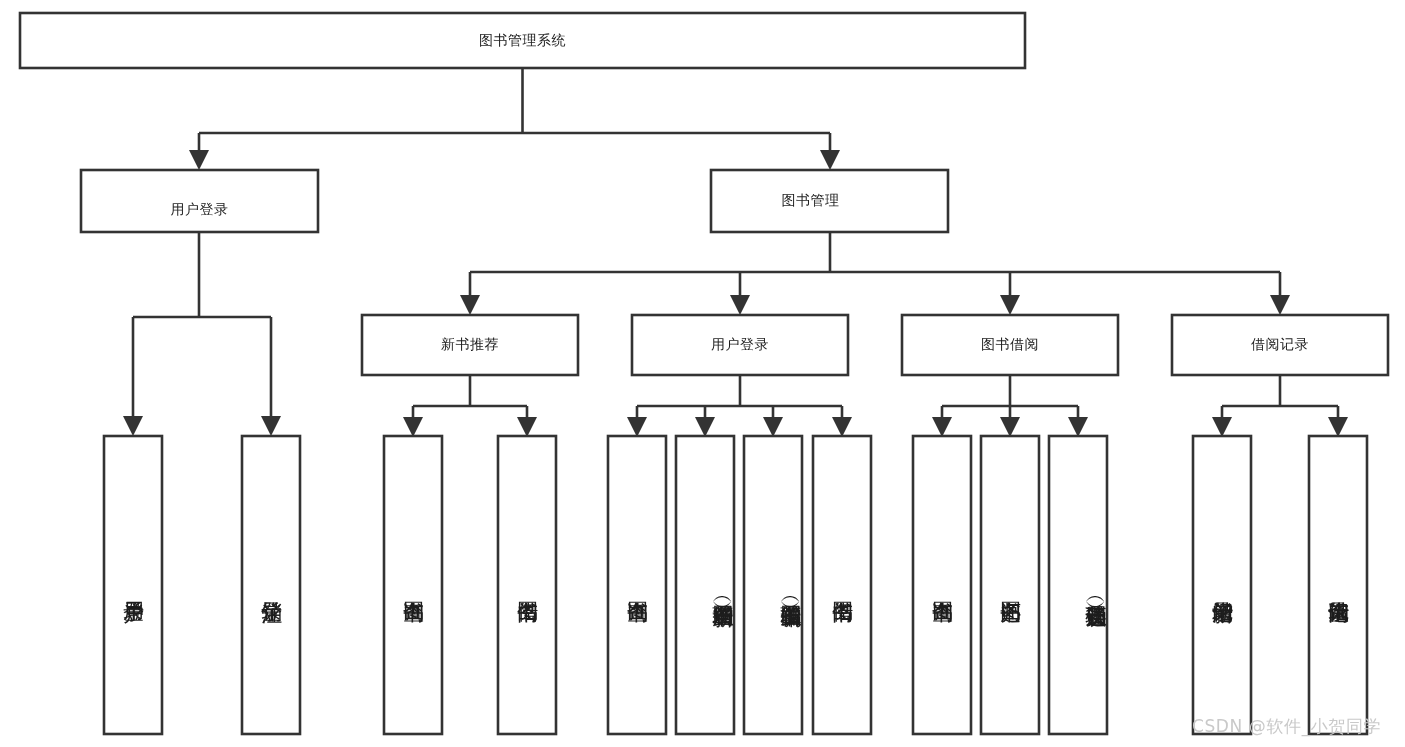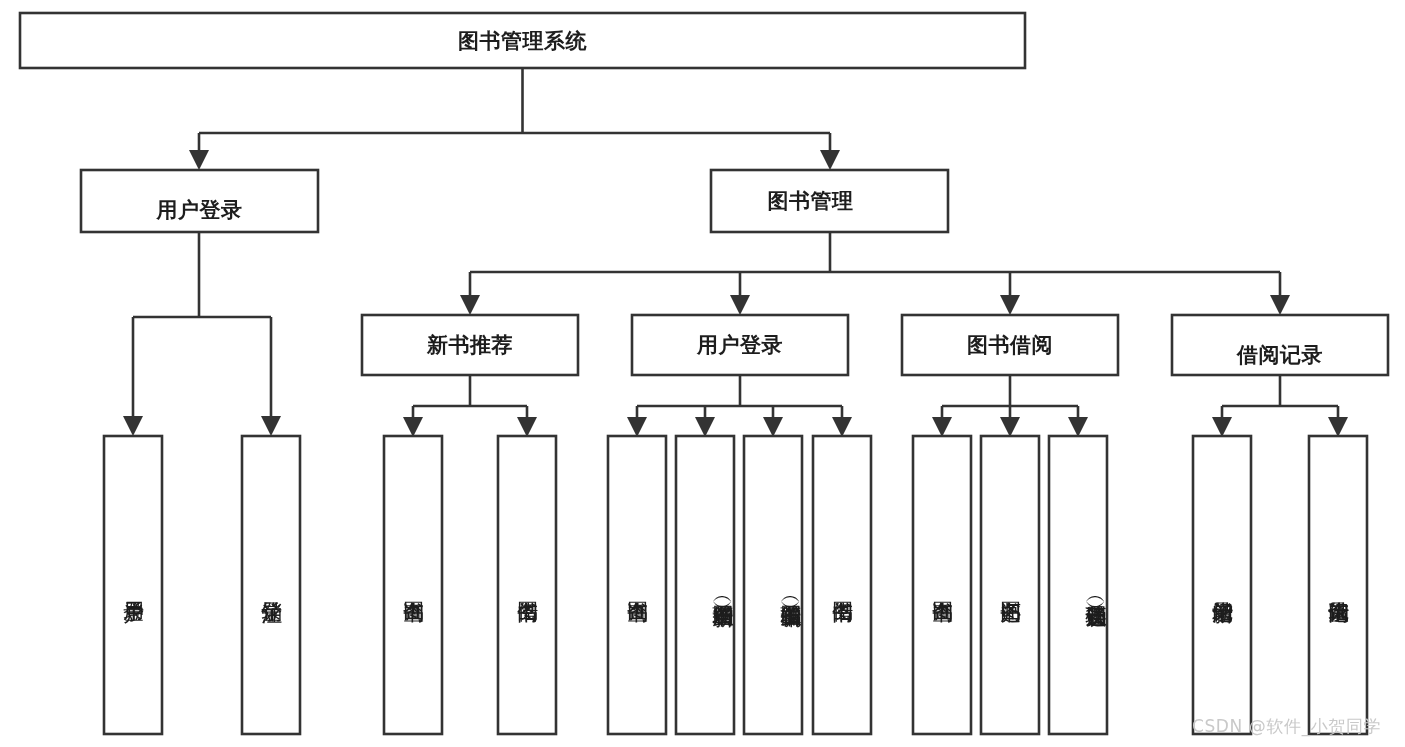--- a/index.html
+++ b/index.html
@@ -41,25 +41,24 @@
   .arrow-head {
     fill: #333333;
     stroke: none;
   }
   .h-label {
     position: absolute;
     display: flex;
     align-items: center;
     justify-content: center;
     color: #1d1d1d;
-    font-size: 21px;
+    font-size: 14px;
     letter-spacing: 0.5px;
     white-space: nowrap;
     pointer-events: none;
-    font-weight: bold;
   }
   .v-label {
     position: absolute;
     display: flex;
     align-items: center;
     justify-content: center;
     color: #1d1d1d;
     font-size: 21px;
     line-height: 1.12;
     writing-mode: vertical-rl;
@@ -186,21 +185,21 @@
   </svg>
 
   <div class="h-label" style="left:20px; top:13px; width:1005px; height:55px;">图书管理系统</div>
 
   <div class="h-label" style="left:81px; top:170px; width:237px; height:80px;">用户登录</div>
   <div class="h-label" style="left:711px; top:170px; width:199px; height:62px;">图书管理</div>
 
   <div class="h-label" style="left:362px; top:315px; width:216px; height:60px;">新书推荐</div>
   <div class="h-label" style="left:632px; top:315px; width:216px; height:60px;">用户登录</div>
   <div class="h-label" style="left:902px; top:315px; width:216px; height:60px;">图书借阅</div>
-  <div class="h-label" style="left:1172px; top:325px; width:216px; height:60px;">借阅记录</div>
+  <div class="h-label" style="left:1172px; top:315px; width:216px; height:60px;">借阅记录</div>
 
   <div class="v-label" style="left:104px; top:436px; width:58px; height:298px;">用户登录</div>
   <div class="v-label" style="left:242px; top:436px; width:58px; height:298px;">注销登录</div>
 
   <div class="v-label" style="left:384px; top:436px; width:58px; height:298px;">查询图书</div>
   <div class="v-label" style="left:498px; top:436px; width:58px; height:298px;">借阅图书</div>
 
   <div class="v-label" style="left:608px; top:436px; width:58px; height:298px;">查询图书</div>
   <div class="v-label" style="left:676px; top:436px; width:58px; height:298px; align-items:flex-start; padding-top:8px; box-sizing:border-box;">新增图书（管理员）</div>
   <div class="v-label" style="left:744px; top:436px; width:58px; height:298px; align-items:flex-start; padding-top:8px; box-sizing:border-box;">编辑图书（管理员）</div>

